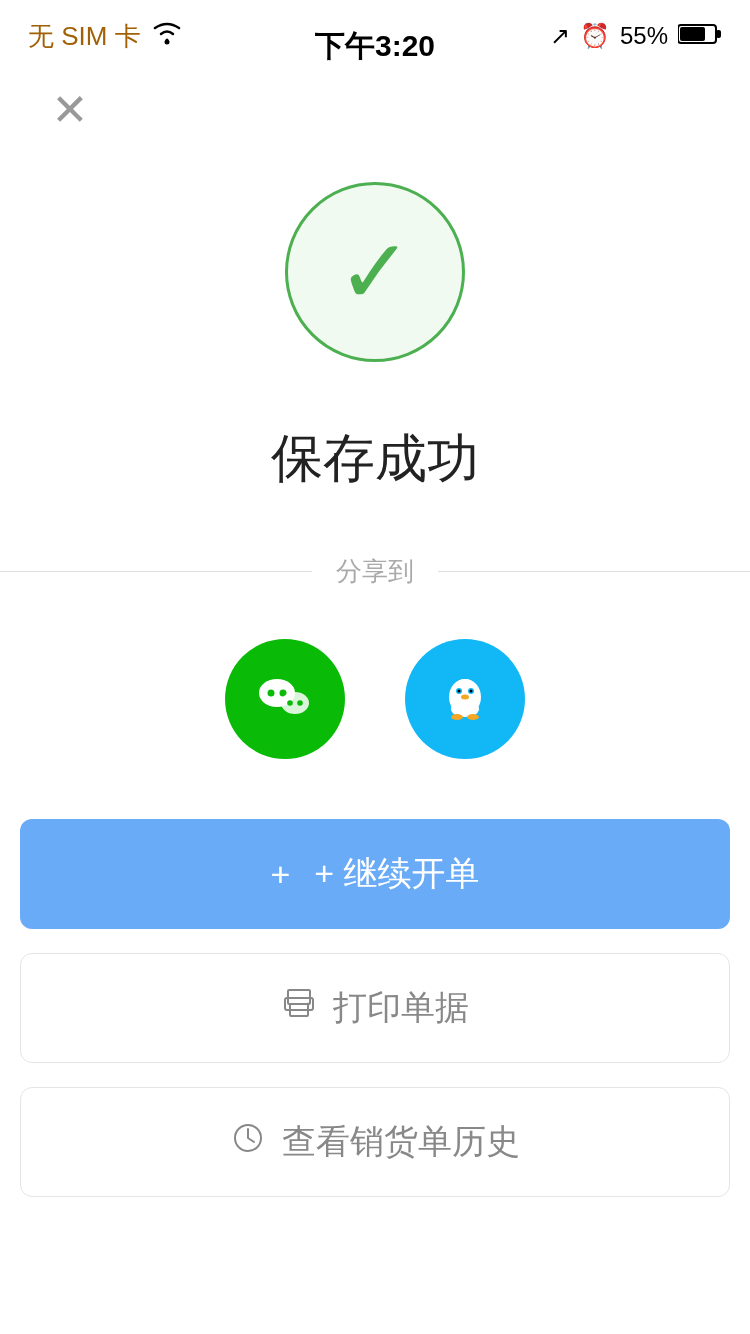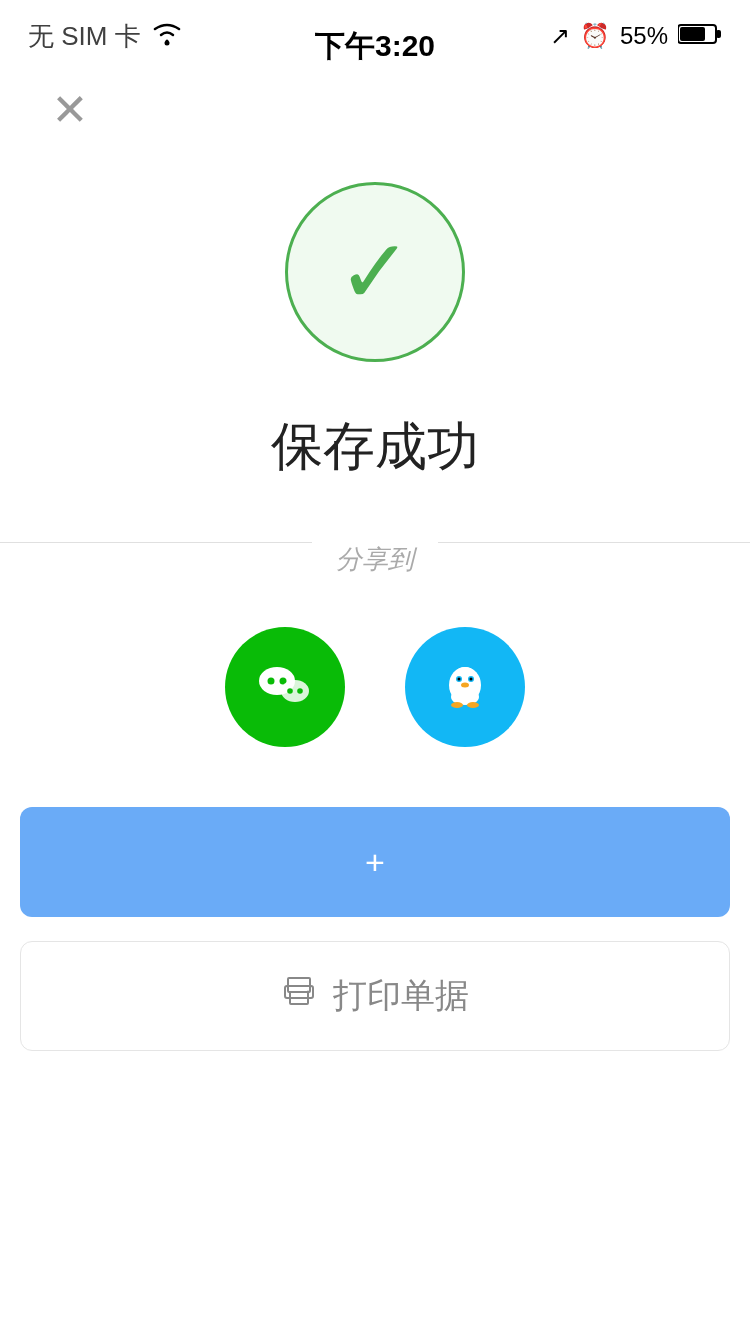--- a/index.html
+++ b/index.html
@@ -24,25 +24,25 @@
       height: 72px;
       display: flex;
       align-items: center;
       justify-content: space-between;
       padding: 0 28px;
       background: #fff;
     }
 
     .status-left {
       display: flex;
-      align-items: flex-end;
+      align-items: center;
       gap: 10px;
       font-size: 26px;
       font-weight: 500;
-      color: #404040;
+      color: #a16207;
     }
 
     .status-center {
       font-size: 30px;
       font-weight: 600;
       color: #000;
       position: absolute;
       left: 50%;
       transform: translateX(-50%);
       top: 26px;
@@ -99,34 +99,34 @@
       font-size: 90px;
       color: #4CAF50;
       line-height: 1;
     }
 
     .success-title {
       font-size: 52px;
       font-weight: 400;
       color: #222;
       margin-bottom: 60px;
+      margin-top: 12px;
     }
 
     
     .share-section {
       width: 100%;
       margin-bottom: 60px;
     }
 
     .share-divider {
       display: flex;
-      align-items: flex-start;
+      align-items: center;
       width: 100%;
       margin-bottom: 50px;
-      font-style: italic;
     }
 
     .divider-line {
       flex: 1;
       height: 1px;
       background: #e0e0e0;
     }
 
     .share-label {
       font-size: 26px;
@@ -285,28 +285,38 @@
           <ellipse cx="42" cy="52" rx="6" ry="3" fill="#f5a623"></ellipse>
         </svg>
       </button>
     </div>
   </div>
 
   <div class="action-section">
 
     <button class="action-btn btn-primary">
       <span style="font-size:34px; color:#fff;">+</span>
+      <span style="font-size:34px; color:#fff; margin-left: 8px;">+ 继续开单</span>
     </button>
 
     <button class="action-btn btn-secondary">
       <span style="font-size:34px; color:#888;">
         <svg width="36" height="36" viewBox="0 0 36 36" fill="none">
           <rect x="7" y="4" width="22" height="14" rx="1" fill="none" stroke="#888" stroke-width="2"></rect>
           <rect x="9" y="18" width="18" height="12" rx="1" fill="none" stroke="#888" stroke-width="2"></rect>
           <rect x="4" y="12" width="28" height="12" rx="2" fill="none" stroke="#888" stroke-width="2"></rect>
           <circle cx="27" cy="18" r="1.5" fill="#888"></circle>
         </svg>
       </span>
       <span style="font-size:34px; color:#888;">打印单据</span>
     </button>
 
+    <button class="action-btn btn-secondary">
+      <span style="font-size:34px; color:#888;">
+        <svg width="36" height="36" viewBox="0 0 36 36" fill="none">
+          <circle cx="18" cy="18" r="13" fill="none" stroke="#888" stroke-width="2"></circle>
+          <polyline points="18,9 18,18 24,22" stroke="#888" stroke-width="2" stroke-linecap="round" stroke-linejoin="round"></polyline>
+        </svg>
+      </span>
+      <span style="font-size:34px; color:#888;">查看销货单历史</span>
+    </button>
   </div>
 </div>
 
 </body></html>

